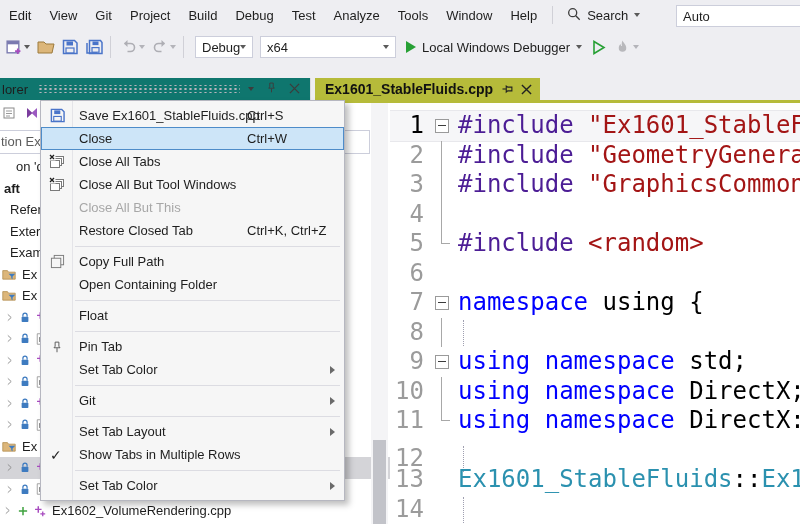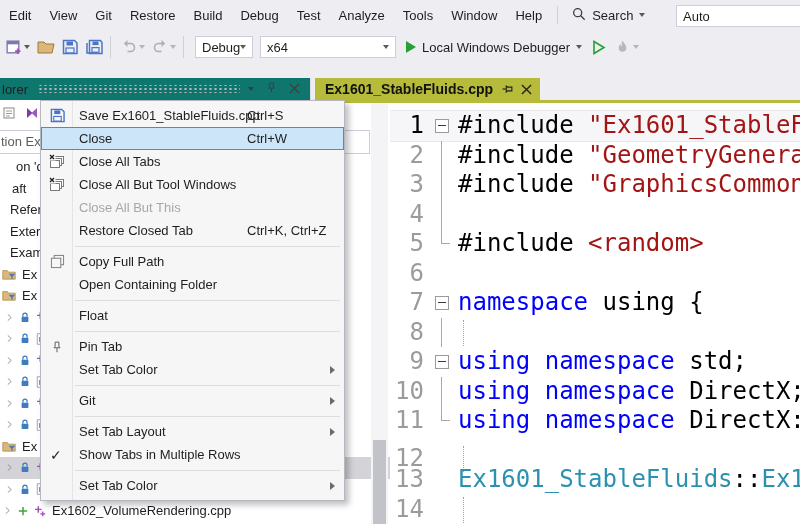--- a/index.html
+++ b/index.html
@@ -54,21 +54,21 @@
            padding:0 8px 0 10px;font-size:14px;font-weight:bold;color:#111;gap:8px;}
   .accent-stripe{position:absolute;left:315px;top:100px;width:485px;height:3px;background:#b6bb3a;}
   .editor{position:absolute;left:390px;top:103px;width:410px;height:421px;background:#fff;overflow:hidden;}
   .editor-border{position:absolute;left:390px;top:103px;width:1px;height:421px;background:#cccedb;}
   .code-line{position:absolute;left:0;width:410px;height:29.5px;font-family:"DejaVu Sans Mono",monospace;
              font-size:24px;line-height:29.5px;white-space:pre;}
   .code-line.current{background:#f6f6f8;border-top:1px solid #e8e8ec;border-bottom:1px solid #e8e8ec;margin-top:-1px;}
   .ln{position:absolute;left:2px;width:32px;text-align:right;color:#9b9b9b;}
   .code-line.current .ln{color:#000;}
   .code-text{position:absolute;left:68px;}
-  .tok-pp{color:#000000;} .tok-str{color:#a31515;} .tok-kw{color:#0000ff;} .tok-ty{color:#2b91af;} .tok-pl{color:#000;}
+  .tok-pp{color:#4c1d95;} .tok-str{color:#a31515;} .tok-kw{color:#0000ff;} .tok-ty{color:#2b91af;} .tok-pl{color:#000;}
   .outl-box{position:absolute;left:45px;top:8px;width:12px;height:12px;border:1px solid #9a9a9a;background:#fff;}
   .outl-box::after{content:"";position:absolute;left:2px;top:5px;width:8px;height:1.4px;background:#3c3c3c;}
   .outl-line{position:absolute;left:51px;top:0;width:1px;height:29.5px;background:#a8a8a8;}
   .outl-end{position:absolute;left:51px;top:0;width:1px;height:15px;background:#a8a8a8;}
   .outl-end-h{position:absolute;left:51px;top:14px;width:9px;height:1px;background:#a8a8a8;}
   .guide{position:absolute;left:73px;top:2px;height:26px;border-left:1px dotted #9f9fb0;}
 
   
   .ctx{position:absolute;left:40px;top:100px;width:305px;background:#f6f6f6;border:1px solid #b6b7c0;
        box-sizing:border-box;box-shadow:4px 4px 6px rgba(0,0,0,0.25);padding:3px 0;z-index:50;}
@@ -88,21 +88,21 @@
 </head>
 <body>
 
 <div class="stage">
 
   <div class="menubar">
     <span id="mb-items" style="display:flex;">
         <span class="mb-item">Edit</span>
         <span class="mb-item">View</span>
         <span class="mb-item">Git</span>
-        <span class="mb-item">Restore</span>
+        <span class="mb-item">Project</span>
         <span class="mb-item">Build</span>
         <span class="mb-item">Debug</span>
         <span class="mb-item">Test</span>
         <span class="mb-item">Analyze</span>
         <span class="mb-item">Tools</span>
         <span class="mb-item">Window</span>
         <span class="mb-item">Help</span>
       </span>
     <span class="mb-sep"></span>
     <span class="mb-search">
@@ -213,21 +213,21 @@
             <path d="M13 3v10L7.5 8z" fill="#9b59c0"></path>
           </svg></span>
       <span class="se-toolsep"></span>
     </div>
     <div class="se-search">tion Ex</div>
     <div class="tree" id="se-tree">
         <div class="tree-row" style="top: 0px; padding-left: 0px;">
           <span class="tree-label" style="margin-left: 16px;">on 'dra</span>
         </div>
         <div class="tree-row" style="top: 21.5px; padding-left: 0px;">
-          <span class="tree-label" style="font-weight: normal; margin-left: 12px;">aft</span>
+          <span class="tree-label" style="font-weight: bold; margin-left: 4px;">aft</span>
         </div>
         <div class="tree-row" style="top: 43px; padding-left: 10px;">
           <span class="tree-label" style="margin-left: 0px;">Refere</span>
         </div>
         <div class="tree-row" style="top: 64.5px; padding-left: 10px;">
           <span class="tree-label" style="margin-left: 0px;">Extern</span>
         </div>
         <div class="tree-row" style="top: 86px; padding-left: 10px;">
           <span class="tree-label" style="margin-left: 0px;">Examp</span>
         </div>

